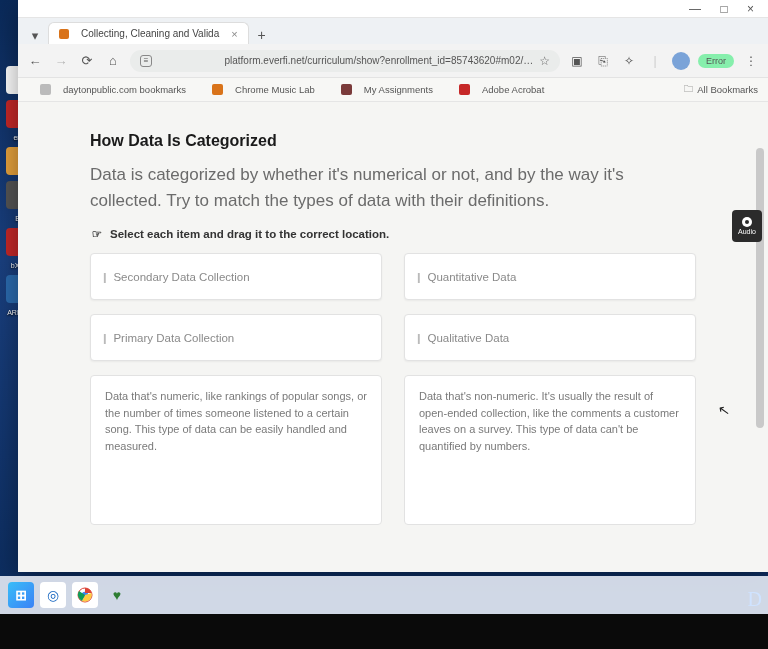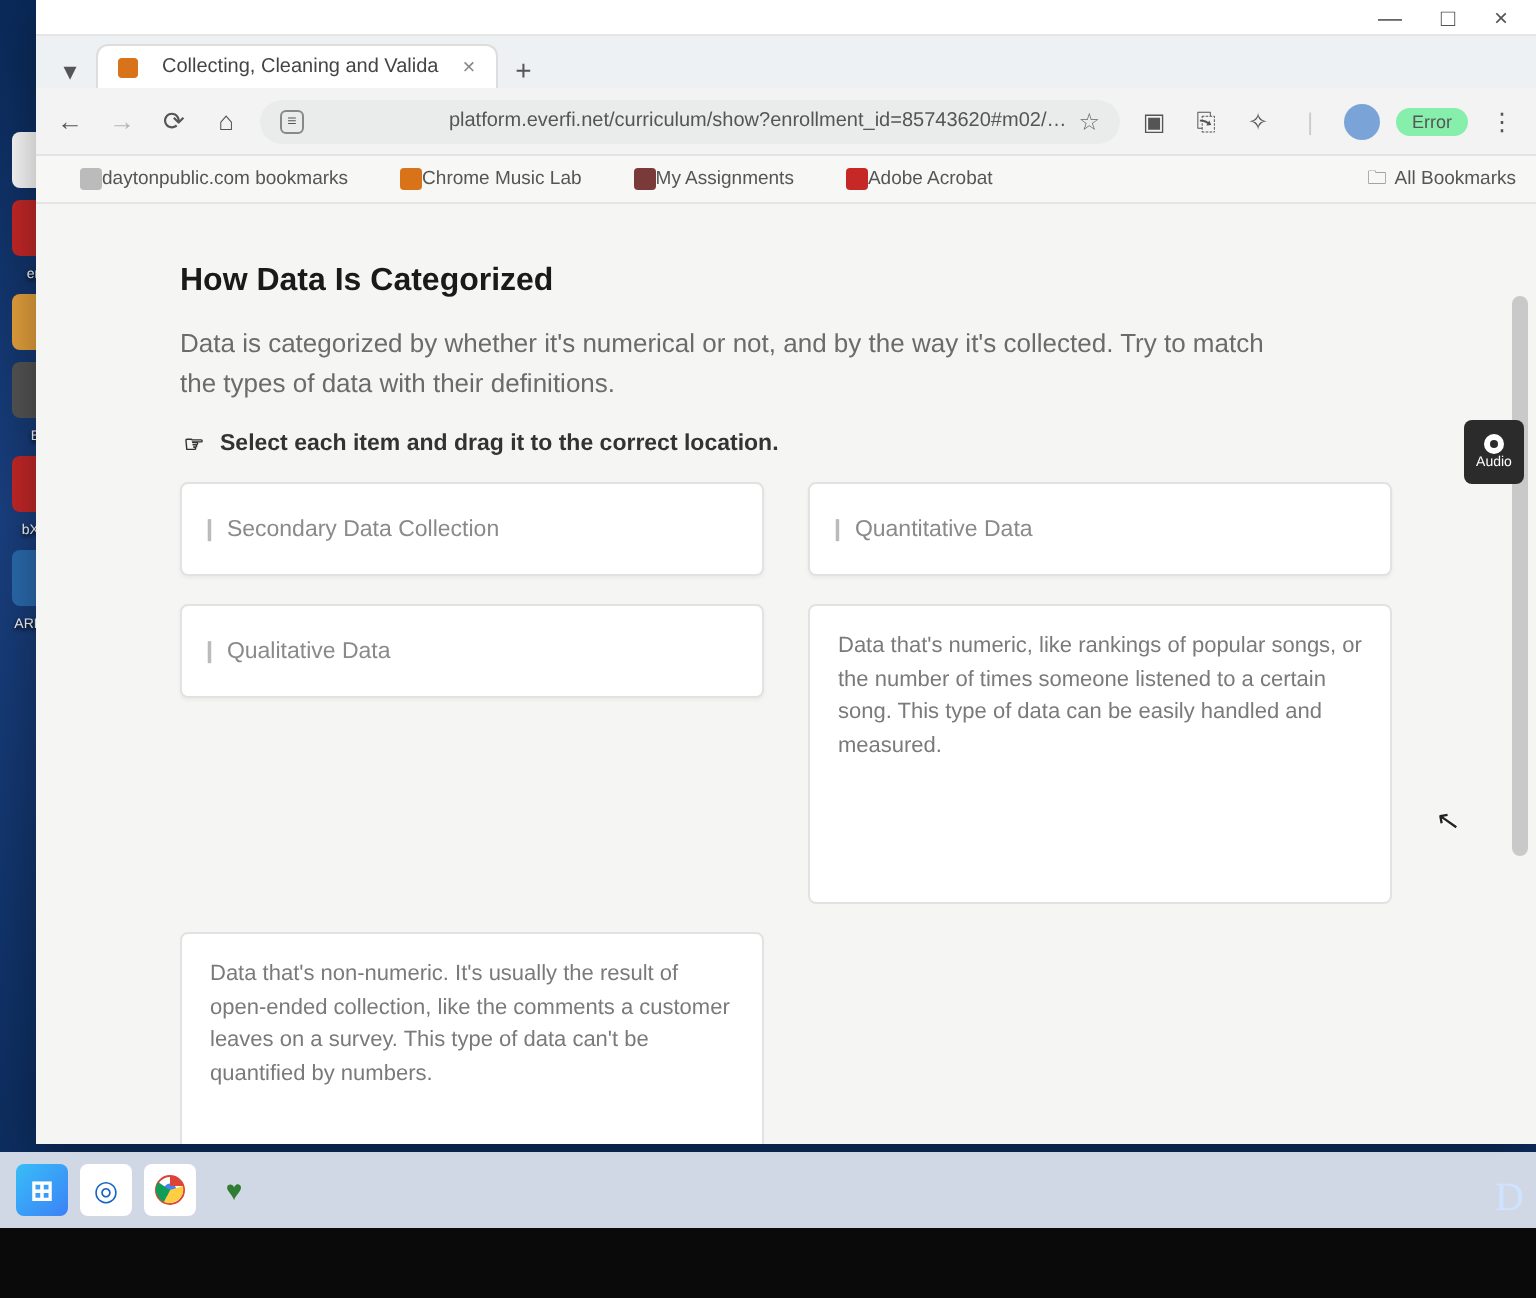--- a/index.html
+++ b/index.html
@@ -24,33 +24,33 @@
   .toolbar { height:34px; background:#f3f3f3; display:flex; align-items:center; padding:0 8px; gap:8px; border-bottom:1px solid #e3e3e3;}
   .nav-btn { width:18px; height:18px; display:flex; align-items:center; justify-content:center; color:#555; font-size:13px;}
   .omnibox { flex:1; height:22px; background:#eaeceb; border-radius:12px; display:flex; align-items:center; padding:0 10px; gap:6px; font-size:10px; color:#555;}
   .omnibox .site { width:12px; height:12px; border:1px solid #888; border-radius:3px; font-size:8px; display:flex; align-items:center; justify-content:center;}
   .star { color:#666; font-size:12px;}
   .tb-icon { width:18px; height:18px; display:flex; align-items:center; justify-content:center; color:#555; font-size:12px;}
   .avatar { width:18px; height:18px; border-radius:50%; background:#7aa3d8;}
   .error-pill { background:#86efac; border-radius:12px; padding:2px 8px; font-size:9px; color:#555;}
 
   .bookbar { height:24px; background:#f7f7f5; border-bottom:1px solid #e5e5e5; display:flex; align-items:center; padding:0 10px; gap:14px; font-size:9.5px; color:#555;}
-  .bm { display:flex; align-items:flex-end; gap:0;padding-left:12px;}
+  .bm { display:flex; align-items:flex-end; gap:12px;padding-left:12px;}
   .bm .ic { width:11px; height:11px; border-radius:2px;}
   .bookbar .spacer { flex:1;}
   .allbm { display:flex; align-items:center; gap:4px; color:#555;}
 
   
   .content-wrap { position:absolute; left:0; right:0; top:102px; bottom:0; background:#f5f5f3; overflow:hidden;}
   .content { position:relative; height:100%; padding:30px 72px 12px 72px;}
   .vscroll { position:absolute; right:4px; top:0; width:8px; height:100%;}
   .vscroll .thumb { position:absolute; top:46px; width:8px; height:280px; background:#c9c9c9; border-radius:4px;}
 
   h1 { font-size:16px; font-weight:800; color:#1a1a1a; margin-bottom:12px;}
-  .intro { font-size:13px; color:#6b6b6b; line-height:1.5; max-width:560px; margin-bottom:14px;}
+  .intro { font-size:17px; color:#6b6b6b; line-height:1.5; max-width:560px; margin-bottom:14px;}
   .instruct { font-size:11.5px; font-weight:700; color:#333; display:flex; align-items:center; gap:6px; margin-bottom:12px;}
   .pointer-icon { width:14px; height:14px; display:inline-flex; align-items:center; justify-content:center;}
 
   .cards { display:grid; grid-template-columns:1fr 1fr; gap:14px 22px;}
   .drag-card { background:#fff; border:1px solid #e2e2e2; border-radius:4px; height:47px; display:flex; align-items:center; padding:0 12px; font-size:11.5px; color:#8a8a8a; box-shadow:0 1px 2px rgba(0,0,0,.05);}
   .grip { color:#bbb; margin-right:10px; letter-spacing:-3px; font-weight:700;}
   .drop { background:#fff; border:1px solid #e2e2e2; border-radius:4px; padding:12px 14px; font-size:11px; color:#7a7a7a; line-height:1.5; min-height:150px;}
 
   .audio-badge { position:absolute; right:6px; top:108px; width:30px; height:32px; background:#2b2b2b; border-radius:4px; color:#fff; font-size:7px; display:flex; flex-direction:column; align-items:center; justify-content:center; gap:1px;}
   .audio-badge .dot { width:10px; height:10px; border-radius:50%; background:#fff; position:relative;}
@@ -170,20 +170,24 @@
           <div class="drag-card">
             <span class="grip">||</span>
             <span>Secondary Data Collection</span>
           </div>
           <div class="drag-card">
             <span class="grip">||</span>
             <span>Quantitative Data</span>
           </div>
           <div class="drag-card">
             <span class="grip">||</span>
+            <span>Primary Data Collection</span>
+          </div>
+          <div class="drag-card">
+            <span class="grip">||</span>
             <span>Qualitative Data</span>
           </div>
 
           <div class="drop">
             <span>Data that's numeric, like rankings of popular songs, or the number of times someone listened to a certain song. This type of data can be easily handled and measured.</span>
           </div>
           <div class="drop">
             <span>Data that's non-numeric. It's usually the result of open-ended collection, like the comments a customer leaves on a survey. This type of data can't be quantified by numbers.</span>
           </div>
         </div>

